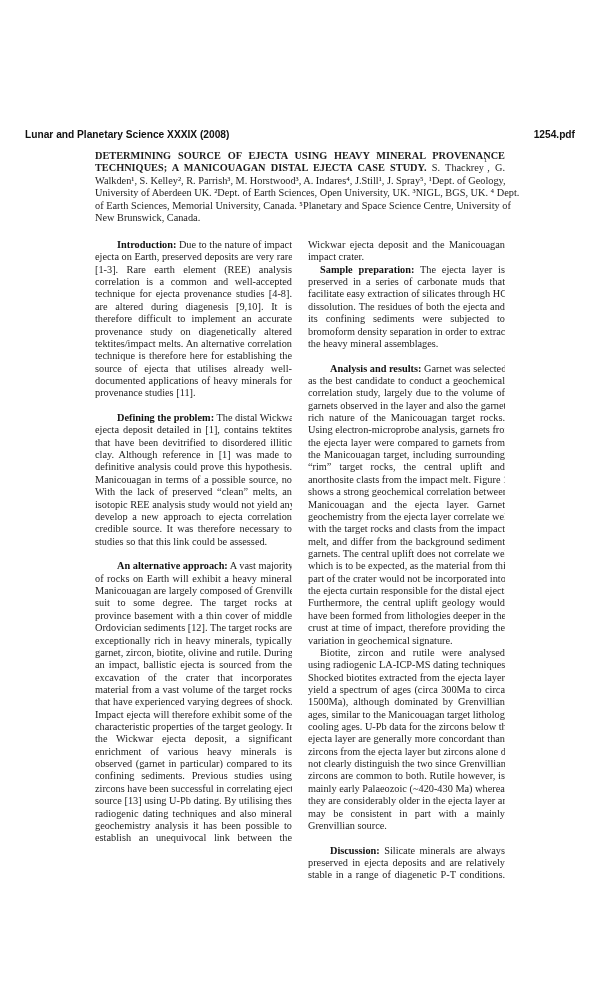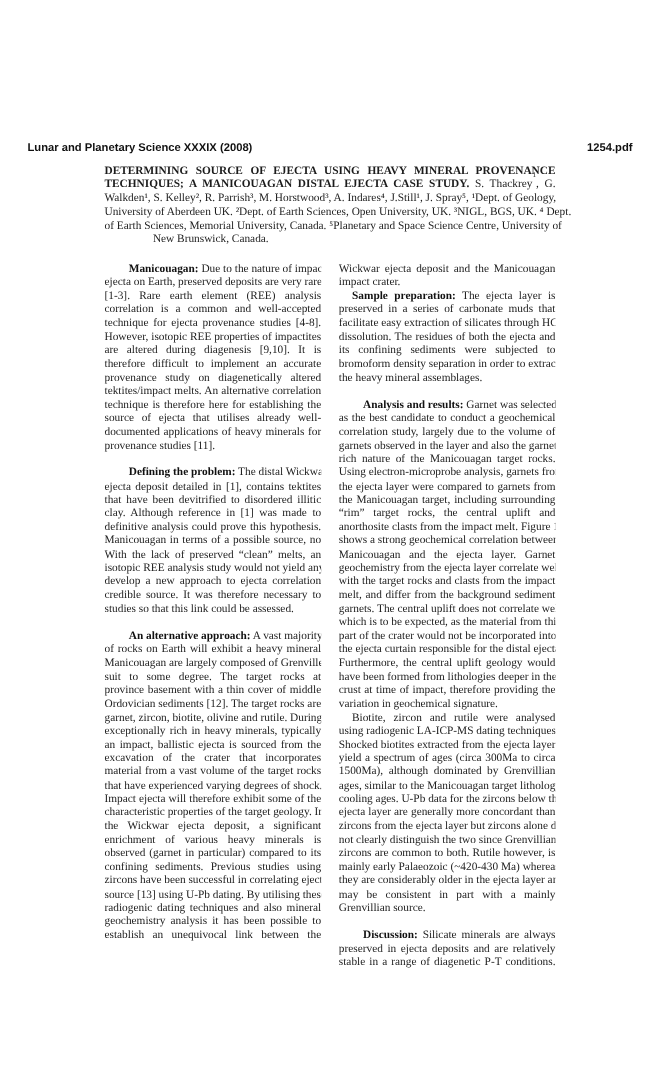--- a/index.html
+++ b/index.html
@@ -1,21 +1,21 @@
 <!DOCTYPE html>
 <html><head>
 <meta charset="utf-8">
 <style>
   html, body { margin:0; padding:0; background:#ffffff; }
   body { width:600px; height:988px; position:relative; overflow:hidden; color:#1a1a1a; }
   .hdr { position:absolute; top:129px; font-family:"Liberation Sans", sans-serif; font-weight:bold; font-size:10.2px; color:#111; }
   .hdr-left { left:25px; }
   .hdr-right { right:25px; }
   .tline { position:absolute; left:95px; width:410px; font-family:Liberation Serif, serif; font-size:10.3px; line-height:12.4px; white-space:nowrap; text-align:justify; text-align-last:justify; color:#1c1c1c; }
-  .tline.last { text-align-last:left;margin-left:44px; }
+  .tline.last { text-align-last:left; }
   .tline b { font-weight:bold; }
   sup { font-size:6.5px; vertical-align:top; position:relative; top:-2px; line-height:0; }
   .col { position:absolute; top:239px; width:197px; font-family:"Liberation Serif", serif; font-size:10.3px; color:#222; }
   .col-left { left:95px; }
   .col-right { left:308px; }
   .ln { display:block; height:12.37px; line-height:12.37px; white-space:nowrap; text-align:justify; text-align-last:justify; overflow:hidden; }
   .ln.end { text-align-last:left; }
   .ln.blank { }
   .ln.indent { padding-left:22px; }
   .ln.indent2 { padding-left:12px; }
@@ -30,26 +30,25 @@
 <div>
   <div class="tline" style="top:150px"><b>DETERMINING SOURCE OF EJECTA USING HEAVY MINERAL PROVENANCE</b></div>
   <div class="tline" style="top:162.4px"><b>TECHNIQUES; A MANICOUAGAN DISTAL EJECTA CASE STUDY.</b><span> S. Thackrey</span><sup>1</sup><span>, G.</span></div>
   <div class="tline" style="top:174.8px">Walkden¹, S. Kelley², R. Parrish³, M. Horstwood³, A. Indares⁴, J.Still¹, J. Spray⁵, ¹Dept. of Geology,</div>
   <div class="tline" style="top:187.2px">University of Aberdeen UK. ²Dept. of Earth Sciences, Open University, UK. ³NIGL, BGS, UK. ⁴ Dept.</div>
   <div class="tline" style="top:199.6px">of Earth Sciences, Memorial University, Canada. ⁵Planetary and Space Science Centre, University of</div>
   <div class="tline last" style="top:212px">New Brunswick, Canada.</div>
 </div>
 
 <div class="col col-left" id="col-left">
-    <span class="ln indent"><b>Manicouagan:</b><span> Due to the nature of impact</span></span>
+    <span class="ln indent"><b>Introduction:</b><span> Due to the nature of impact</span></span>
     <span class="ln"><span>ejecta on Earth, preserved deposits are very rare</span></span>
     <span class="ln"><span>[1-3]. Rare earth element (REE) analysis</span></span>
     <span class="ln"><span>correlation is a common and well-accepted</span></span>
     <span class="ln"><span>technique for ejecta provenance studies [4-8].</span></span>
-    <span class="ln"><span>However, isotopic REE properties of impactites</span></span>
     <span class="ln"><span>are altered during diagenesis [9,10]. It is</span></span>
     <span class="ln"><span>therefore difficult to implement an accurate</span></span>
     <span class="ln"><span>provenance study on diagenetically altered</span></span>
     <span class="ln"><span>tektites/impact melts. An alternative correlation</span></span>
     <span class="ln"><span>technique is therefore here for establishing the</span></span>
     <span class="ln"><span>source of ejecta that utilises already well-</span></span>
     <span class="ln"><span>documented applications of heavy minerals for</span></span>
     <span class="ln end"><span>provenance studies [11].</span></span>
     <span class="ln blank"></span>
     <span class="ln indent"><b>Defining the problem:</b><span> The distal Wickwar</span></span>
@@ -63,22 +62,22 @@
     <span class="ln"><span>develop a new approach to ejecta correlation</span></span>
     <span class="ln"><span>credible source. It was therefore necessary to</span></span>
     <span class="ln end"><span>studies so that this link could be assessed.</span></span>
     <span class="ln blank"></span>
     <span class="ln indent"><b>An alternative approach:</b><span> A vast majority</span></span>
     <span class="ln"><span>of rocks on Earth will exhibit a heavy mineral</span></span>
     <span class="ln"><span>Manicouagan are largely composed of Grenville</span></span>
     <span class="ln"><span>suit to some degree. The target rocks at</span></span>
     <span class="ln"><span>province basement with a thin cover of middle</span></span>
     <span class="ln"><span>Ordovician sediments [12]. The target rocks are</span></span>
+    <span class="ln"><span>exceptionally rich in heavy minerals, typically</span></span>
     <span class="ln"><span>garnet, zircon, biotite, olivine and rutile. During</span></span>
-    <span class="ln"><span>exceptionally rich in heavy minerals, typically</span></span>
     <span class="ln"><span>an impact, ballistic ejecta is sourced from the</span></span>
     <span class="ln"><span>excavation of the crater that incorporates</span></span>
     <span class="ln"><span>material from a vast volume of the target rocks</span></span>
     <span class="ln"><span>that have experienced varying degrees of shock.</span></span>
     <span class="ln"><span>Impact ejecta will therefore exhibit some of the</span></span>
     <span class="ln"><span>characteristic properties of the target geology. In</span></span>
     <span class="ln"><span>the Wickwar ejecta deposit, a significant</span></span>
     <span class="ln"><span>enrichment of various heavy minerals is</span></span>
     <span class="ln"><span>observed (garnet in particular) compared to its</span></span>
     <span class="ln"><span>confining sediments. Previous studies using</span></span>

